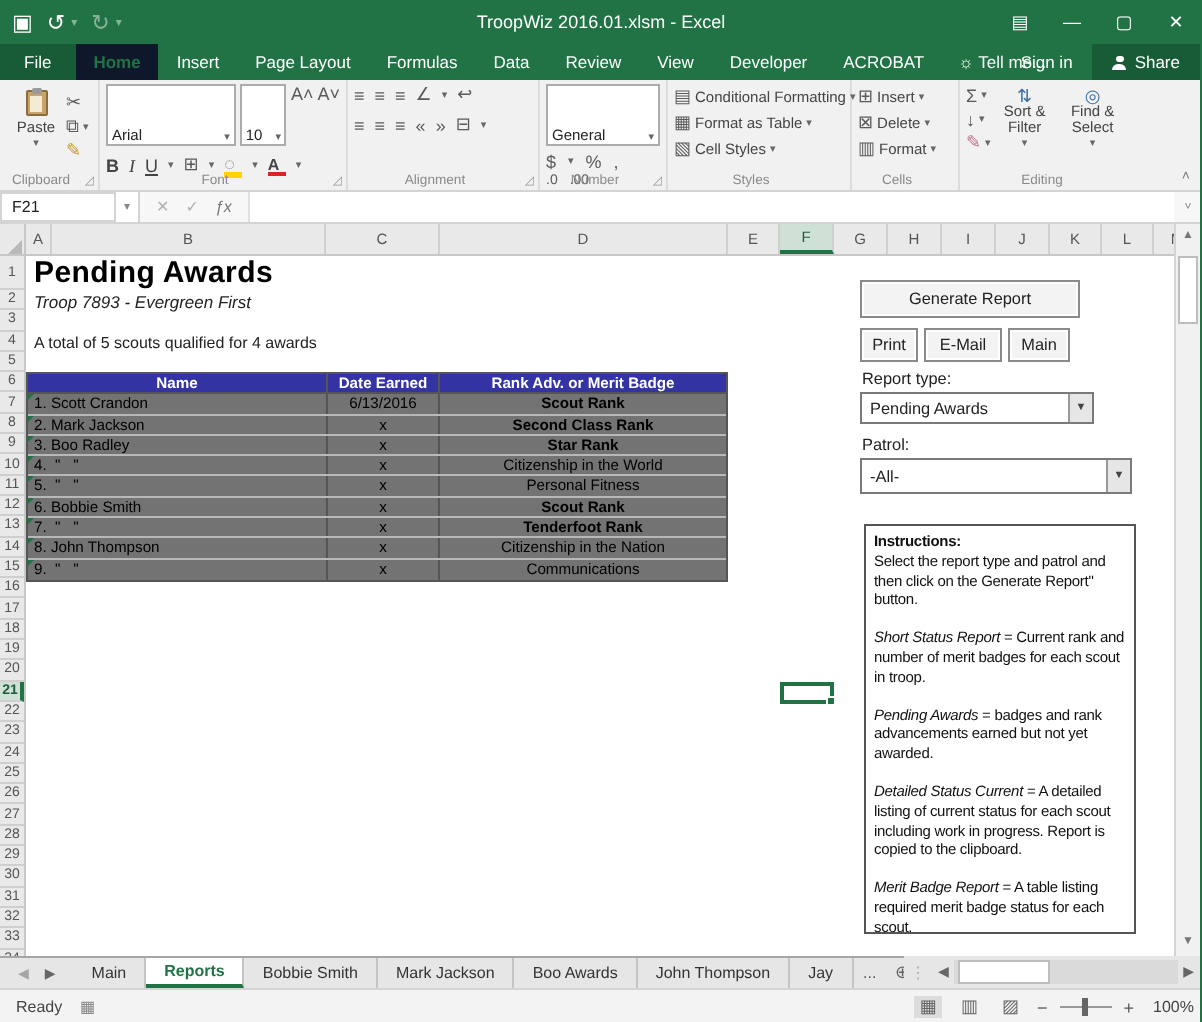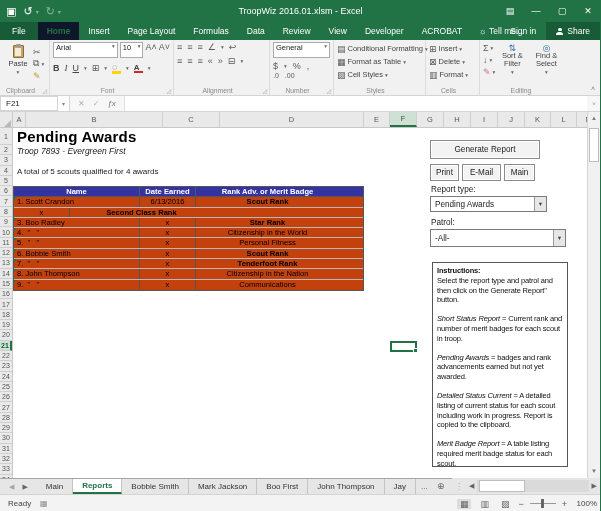--- a/index.html
+++ b/index.html
@@ -29,21 +29,21 @@
   .person:before { content:''; position:absolute; left:2px; top:0; width:3.5px; height:3.5px; border-radius:50%; background:#fff; }
   .person:after { content:''; position:absolute; left:0; top:4px; width:7px; height:3px; border-radius:3px 3px 0 0; background:#fff; }
 
   
   .ribbon { position:absolute; left:0; top:40px; width:601px; height:56px; background:#f1f1f1; border-bottom:1px solid #d4d4d4; display:flex; font-size:7.5px; color:#444; }
   .rgroup { position:relative; border-right:1px solid #dcdcdc; padding:2px 3px 12px 3px; }
   .glabel { position:absolute; bottom:1px; left:0; right:8px; text-align:center; font-size:6.8px; color:#8a8a8a; }
   .launcher { position:absolute; bottom:1px; right:2px; font-size:6px; color:#9a9a9a; }
   .icon { font-size:9px; color:#5a5a5a; }
   .mini { display:flex; align-items:center; gap:2px; height:11px; }
-  .combo { background:#fff; border:1px solid #ababab; height:16px; display:flex; align-items:flex-start; justify-content:space-between; padding:0 2px; font-size:7.5px; color:#222; }
+  .combo { background:#fff; border:1px solid #ababab; height:31px; display:flex; align-items:flex-end; justify-content:space-between; padding:0 2px; font-size:7.5px; color:#222; }
   .combo .dd { font-size:5.5px; color:#666; }
   .ddg { font-size:5.5px; color:#666; }
   .clip-body { width:11px; height:13px; background:#c9a36a; border:1px solid #8a6d3b; border-radius:1px; position:relative; margin:0 auto; }
   .clip-body:before { content:''; position:absolute; left:2px; top:-2px; width:5px; height:3px; background:#9a9a9a; border-radius:1px; }
   .clip-body:after { content:''; position:absolute; left:1.5px; top:2px; width:6px; height:8px; background:#f5ead2; }
   .paste-big { display:flex; flex-direction:column; align-items:center; gap:1px; width:30px; padding-top:3px; }
   .colorbar { display:inline-block; width:9px; height:2.5px; margin-top:-1px; }
   .stackbtn { display:flex; align-items:center; gap:2px; height:13px; white-space:nowrap; }
   .twoline { display:flex; flex-direction:column; align-items:center; width:34px; text-align:center; line-height:8px; padding-top:2px; }
   .collapse { position:absolute; right:6px; bottom:3px; font-size:7px; color:#777; }
@@ -70,25 +70,25 @@
   .rowh { text-align:center; font-size:7px; color:#555; border-bottom:1px solid #cfcfcf; display:flex; align-items:center; justify-content:center; }
   .rowh.sel { background:#cfe0d5; color:#1d5c38; font-weight:bold; border-right:2px solid #217346; }
   .content { position:absolute; left:13px; top:0; width:575px; height:350px; }
 
   .sheet-title { position:absolute; left:4px; top:0px; font-size:15px; font-weight:bold; color:#000; letter-spacing:.2px; }
   .sheet-sub { position:absolute; left:4px; top:18px; font-size:8.5px; font-style:italic; color:#222; }
   .sheet-summary { position:absolute; left:4px; top:39px; font-size:8px; color:#222; }
 
   
   .awards { position:absolute; left:0px; top:58px; width:351px; border:1px solid #555; border-bottom:1px solid #555; }
-  .trow { display:flex; height:10.3px; border-bottom:1px solid #b8b8b8; background:#c2410c; }
+  .trow { display:flex; height:10.3px; border-bottom:1px solid #b8b8b8; background:#737373; }
   .trow:last-child { border-bottom:none; }
   .trow.head { background:#3333a3; color:#fff; font-weight:bold; border-bottom:1px solid #555; }
   .tc { flex:none; font-size:7.6px; line-height:10px; overflow:hidden; white-space:pre; }
-  .tc.c1 { width:126px; border-right:1px solid #555; position:relative; padding-left:3px; }
+  .tc.c1 { width:150px; border-right:1px solid #555; position:relative; padding-left:3px; }
   .tc.c2 { width:56px; border-right:1px solid #555; text-align:center; }
   .tc.c3 { width:143px; text-align:center; }
   .trow.head .tc { text-align:center; padding-left:0; }
   .trow.bold .tc.c3 { font-weight:bold; }
   .trow .tc.c1:before { content:''; position:absolute; left:0; top:0; border-top:3.5px solid #217346; border-right:3.5px solid transparent; }
   .trow.head .tc.c1:before { display:none; }
 
   
   .selcell { position:absolute; left:377px; top:213px; width:27px; height:11px; border:2px solid #217346; background:#fff; }
   .selcell:after { content:''; position:absolute; right:-3px; bottom:-3px; width:3px; height:3px; background:#217346; border:1px solid #fff; }
@@ -405,20 +405,21 @@
           <div class="tc c1">Name</div>
           <div class="tc c2">Date Earned</div>
           <div class="tc c3">Rank Adv. or Merit Badge</div>
         </div>
       <div class="trow bold">
             <div class="tc c1">1. Scott Crandon</div>
             <div class="tc c2">6/13/2016</div>
             <div class="tc c3">Scout Rank</div>
           </div>
           <div class="trow bold">
+            <div class="tc c1">2. Mark Jackson</div>
             <div class="tc c2">x</div>
             <div class="tc c3">Second Class Rank</div>
           </div>
           <div class="trow bold">
             <div class="tc c1">3. Boo Radley</div>
             <div class="tc c2">x</div>
             <div class="tc c3">Star Rank</div>
           </div>
           <div class="trow">
             <div class="tc c1">4.  "   "</div>
@@ -489,21 +490,21 @@
   <div class="tabstrip">
     <div class="nav">
       <span style="opacity:.5">◀</span>
       <span>▶</span>
     </div>
     <div style="display:flex">
         <div class="stab">Main</div>
         <div class="stab active">Reports</div>
         <div class="stab">Bobbie Smith</div>
         <div class="stab">Mark Jackson</div>
-        <div class="stab">Boo First</div>
+        <div class="stab">Boo Awards</div>
         <div class="stab">John Thompson</div>
         <div class="stab">Jay</div>
       </div>
     <div class="more-tabs">...</div>
     <div class="addsheet">⊕</div>
   </div>
   <div class="hscroll">
     <span class="sep">⋮</span>
     <span class="arr">◀</span>
     <div class="htrack">

